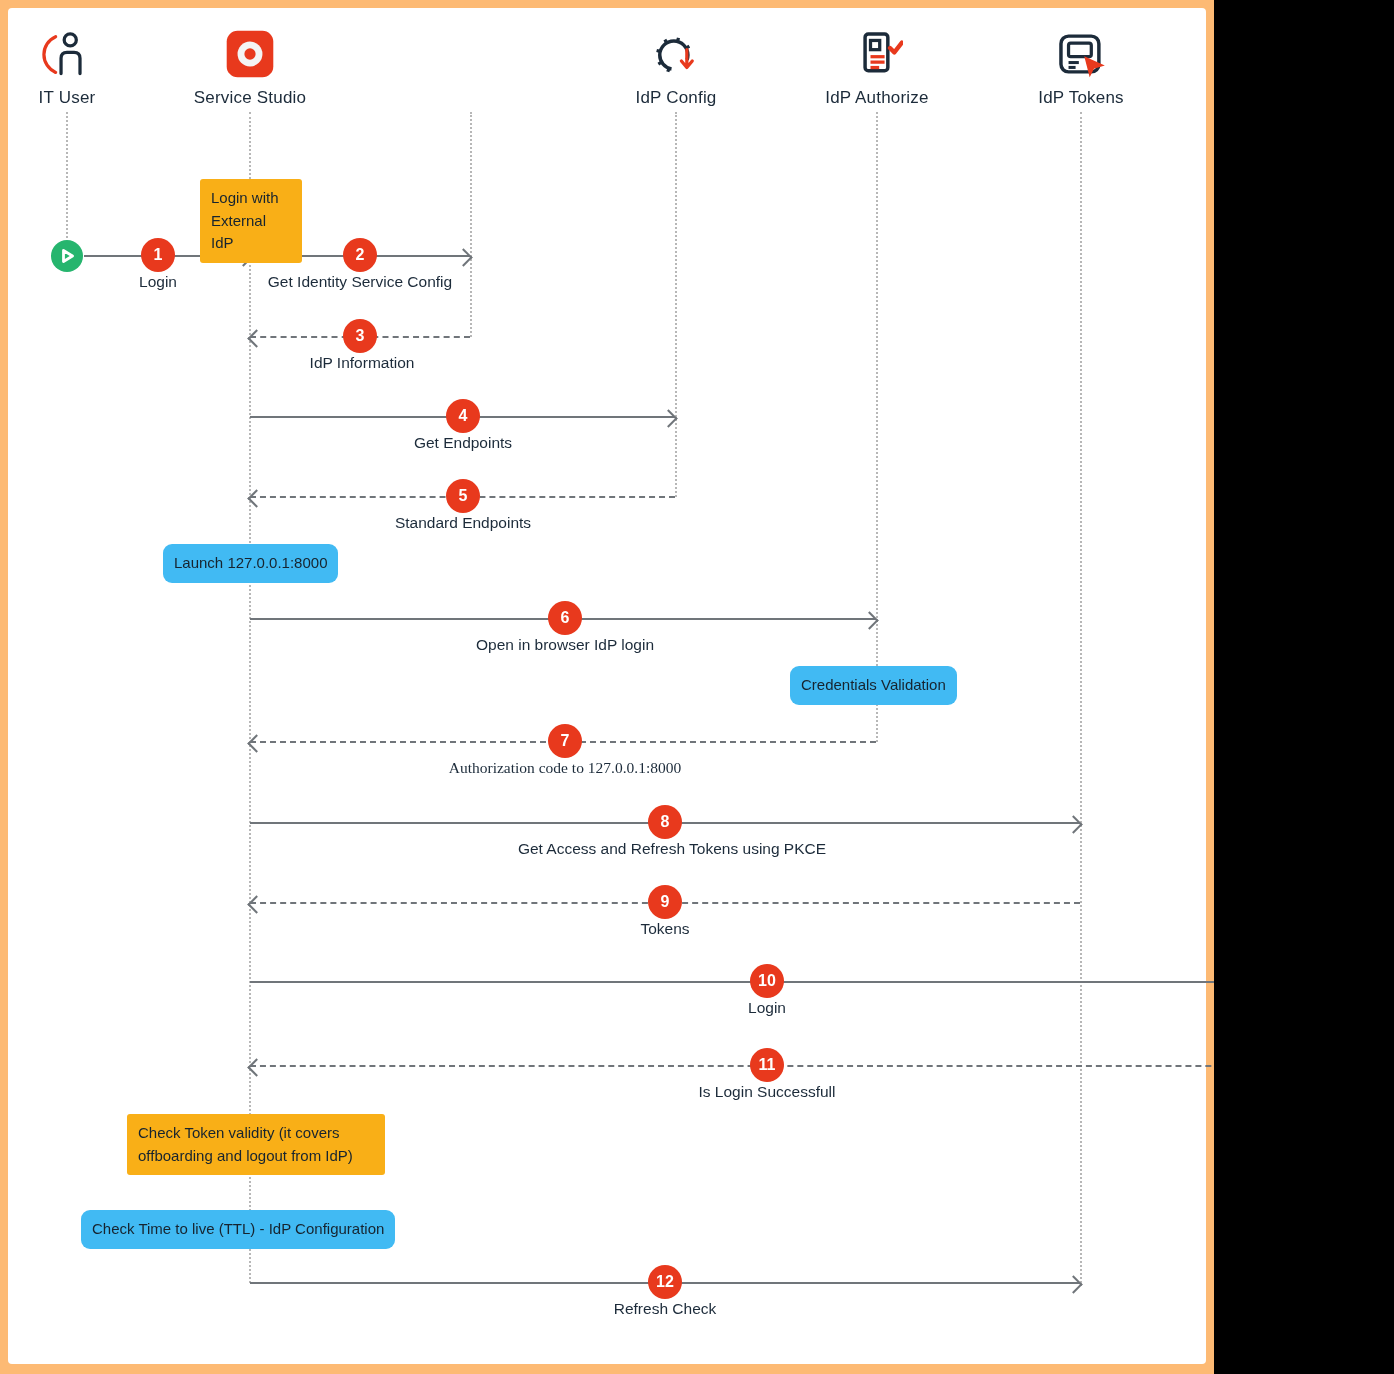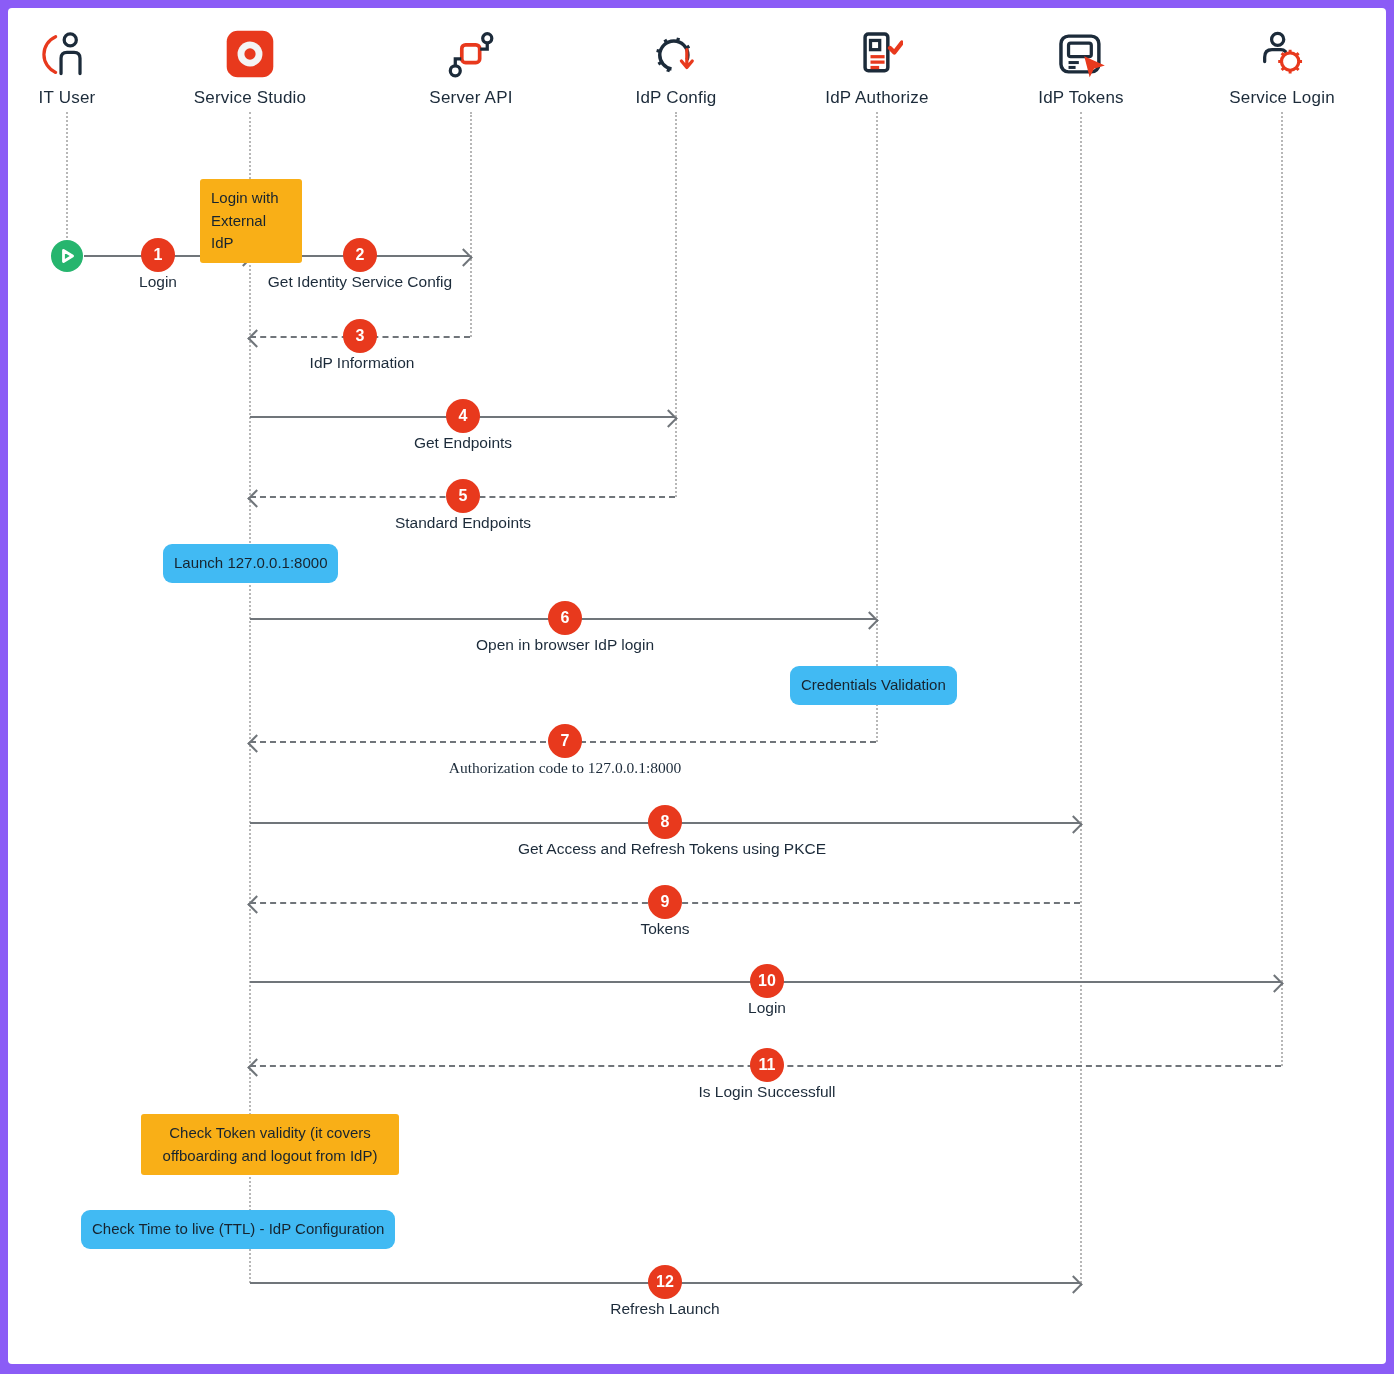--- a/index.html
+++ b/index.html
@@ -1,16 +1,16 @@
 <!DOCTYPE html>
 <html><head>
 <meta charset="utf-8">
 <style>
   html,body{margin:0;padding:0;background:#000;}
-  #stage{position:relative;width:1394px;height:1374px;background:#8b5cf6;font-family:"Liberation Sans",sans-serif;overflow:hidden;}
+  #stage{position:relative;width:1214px;height:1374px;background:#fdba74;font-family:"Liberation Sans",sans-serif;overflow:hidden;}
   .canvas{position:absolute;left:8px;top:8px;right:8px;bottom:10px;background:#ffffff;border-radius:4px;}
   .actor{position:absolute;width:170px;text-align:center;z-index:4;}
   .actor .iconwrap{height:58px;display:flex;align-items:flex-end;justify-content:center;}
   .actor .alabel{margin-top:8px;font-size:17px;color:#1c2b3a;letter-spacing:.2px;}
   .lifeline{position:absolute;width:0;border-left:2px dotted #b7b7b7;z-index:1;}
   .msg{position:absolute;z-index:3;}
   .msg .line{position:absolute;left:0;right:0;top:0;height:0;}
   .line.solid{border-top:2px solid #70757a;}
   .line.dashed{border-top:2px dashed #70757a;}
   .head{position:absolute;width:11px;height:11px;border-top:2px solid #70757a;border-right:2px solid #70757a;top:-6.5px;}
@@ -59,34 +59,20 @@
       <svg width="52" height="52" viewBox="0 0 48 48">
         <rect x="2.5" y="2.5" width="43" height="43" rx="10" fill="#e8391d"></rect>
         <circle cx="24" cy="24" r="11.5" fill="#f4f4f4"></circle>
         <circle cx="24" cy="24" r="5.2" fill="#e8391d"></circle>
       </svg>
         </span>
       </div>
     <div class="alabel">Service Studio</div>
   </div>
 
-  <div class="actor" style="left:386px;top:22px;">
-    <div class="iconwrap">
-        <span>
-      <svg width="52" height="52" viewBox="0 0 48 48" fill="none">
-        <rect x="15.5" y="15.5" width="16.5" height="16.5" rx="3.5" stroke="#e8391d" stroke-width="3.4"></rect>
-        <circle cx="39" cy="9.5" r="4.2" stroke="#1c2b3a" stroke-width="3"></circle>
-        <path d="M39 13.8 V19.5 H32.5" stroke="#1c2b3a" stroke-width="3"></path>
-        <circle cx="9.5" cy="39.5" r="4.6" stroke="#1c2b3a" stroke-width="3"></circle>
-        <path d="M9.5 34.8 V28.5 H15" stroke="#1c2b3a" stroke-width="3"></path>
-      </svg>
-        </span>
-      </div>
-    <div class="alabel">Server API</div>
-  </div>
 
   <div class="actor" style="left:591px;top:22px;">
     <div class="iconwrap">
         <span>
       <svg width="52" height="52" viewBox="0 0 48 48" fill="none">
         <circle cx="22" cy="25" r="13" stroke="#1c2b3a" stroke-width="3.2" stroke-dasharray="4.5 18 60 120"></circle>
         <path d="M33.3 18.5 L36.3 16.7 M25.4 12.4 L26.3 9.1 M15.5 13.7 L13.7 10.7 M9.4 21.6 L6.1 20.8 M10.7 31.5 L7.7 33.3 M17.6 37.2 L16.4 40.4" stroke="#1c2b3a" stroke-width="3"></path>
         <path d="M34 20 V35.5 M29 30.5 L34 36.5 L39 30.5" stroke="#e8391d" stroke-width="3" stroke-linecap="round" stroke-linejoin="round"></path>
       </svg>
         </span>
@@ -231,21 +217,21 @@
       </div>
     <div class="badge" style="left:500px;">11</div>
     <div class="mlabel" style="left:517px;">Is Login Successfull</div>
   </div>
 
   <div class="msg" style="left:250px;top:1282px;width:830px;">
     <div class="line solid">
         <span class="head right"></span>
       </div>
     <div class="badge" style="left:398px;">12</div>
-    <div class="mlabel" style="left:415px;">Refresh Launch</div>
+    <div class="mlabel" style="left:415px;">Refresh Check</div>
   </div>
 
   <div class="note orange" style="left:200px;top:152px;width:80px;margin-top:27px;">Login with External IdP</div>
   <div class="note blue" style="left:163px;top:544px;">Launch 127.0.0.1:8000</div>
   <div class="note blue" style="left:790px;top:666px;">Credentials Validation</div>
-  <div class="note orange" style="left:141px;top:1114px;width:236px;text-align:center;">Check Token validity (it covers offboarding and logout from IdP)</div>
+  <div class="note orange" style="left:127px;top:1114px;width:236px;">Check Token validity (it covers offboarding and logout from IdP)</div>
   <div class="note blue" style="left:81px;top:1210px;text-align:center;">Check Time to live (TTL) - IdP Configuration</div>
 </div>
 
 </body></html>

